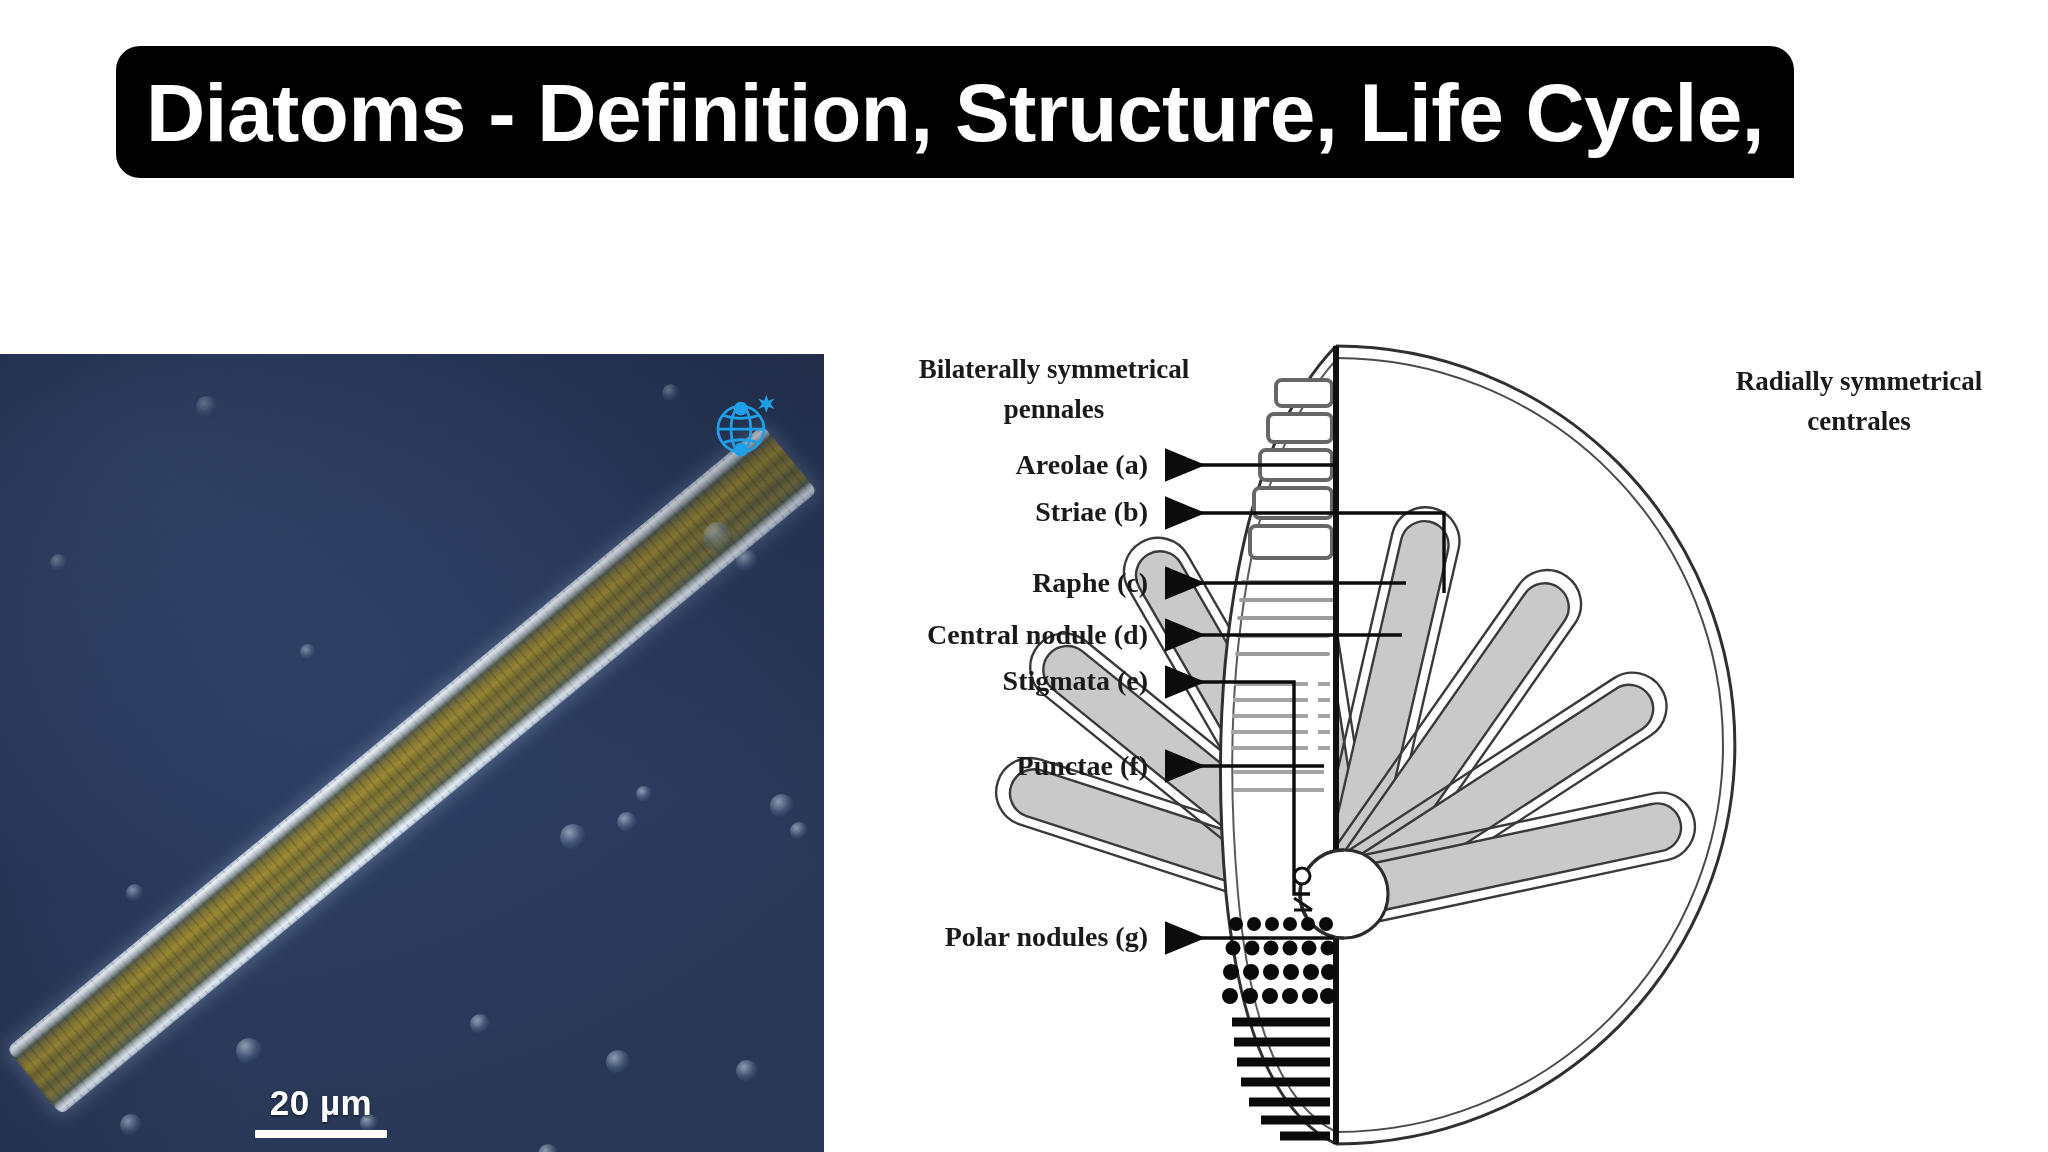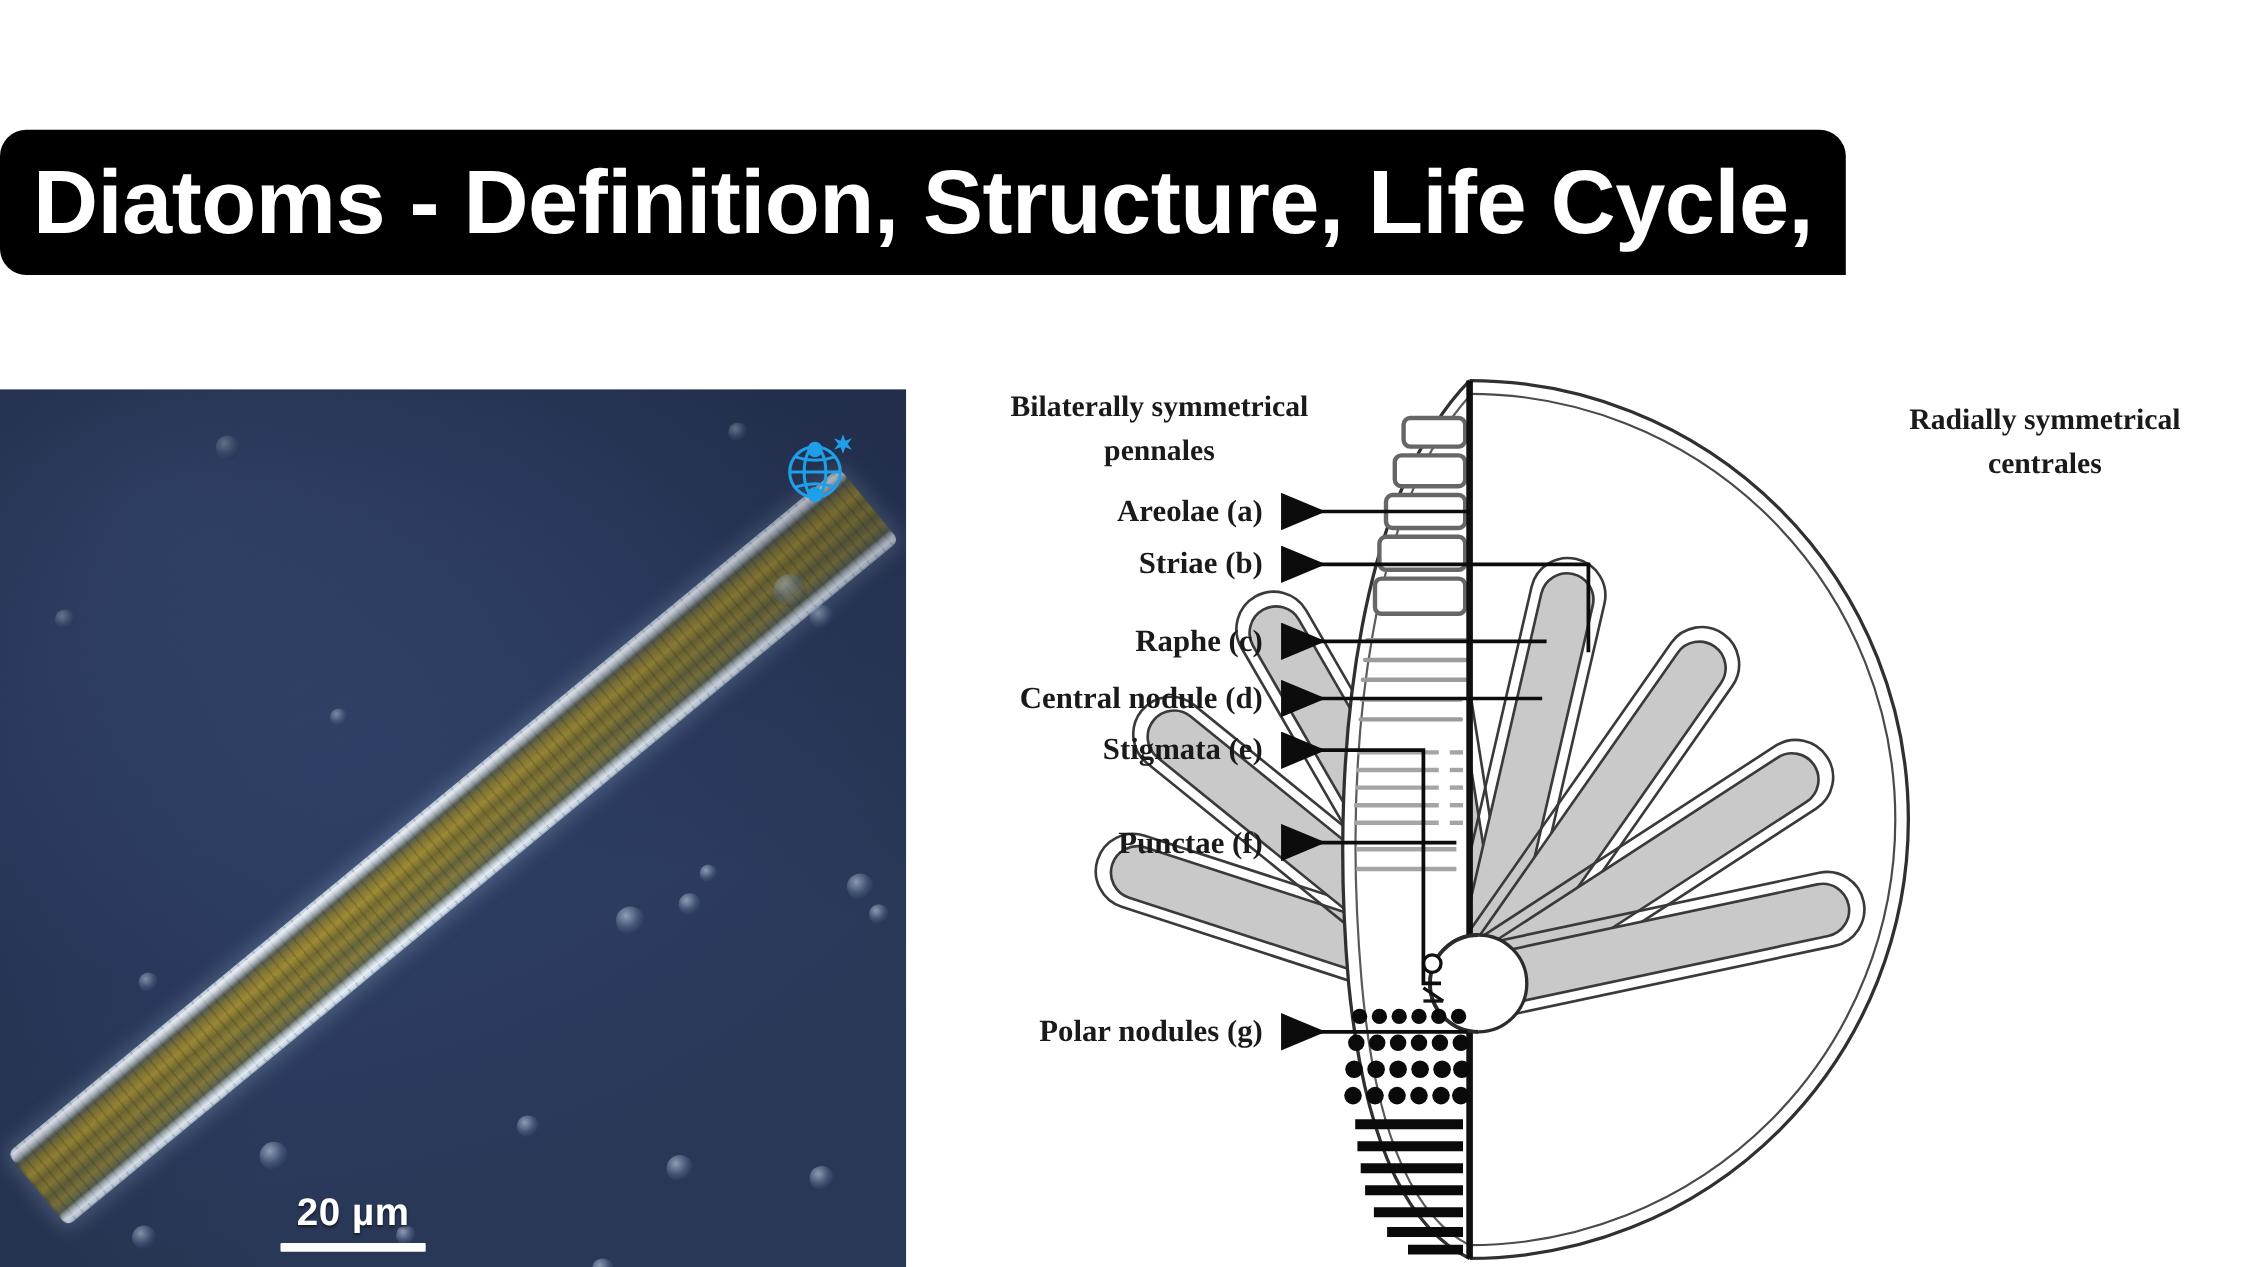--- a/index.html
+++ b/index.html
@@ -18,21 +18,21 @@
 
   
   #title-block {
     position: absolute;
     left: 0;
     top: 0;
     width: 1910px;
     height: 322px;
     background: #ffffff;
     display: flex;
-    flex-direction: row;
+    flex-direction: column;
     align-items: center;
     justify-content: flex-start;
     padding-top: 46px;
     box-sizing: border-box;
   }
   .title-line {
     display: inline-block;
     background: #000000;
     color: #ffffff;
     font-family: "Liberation Sans", sans-serif;

